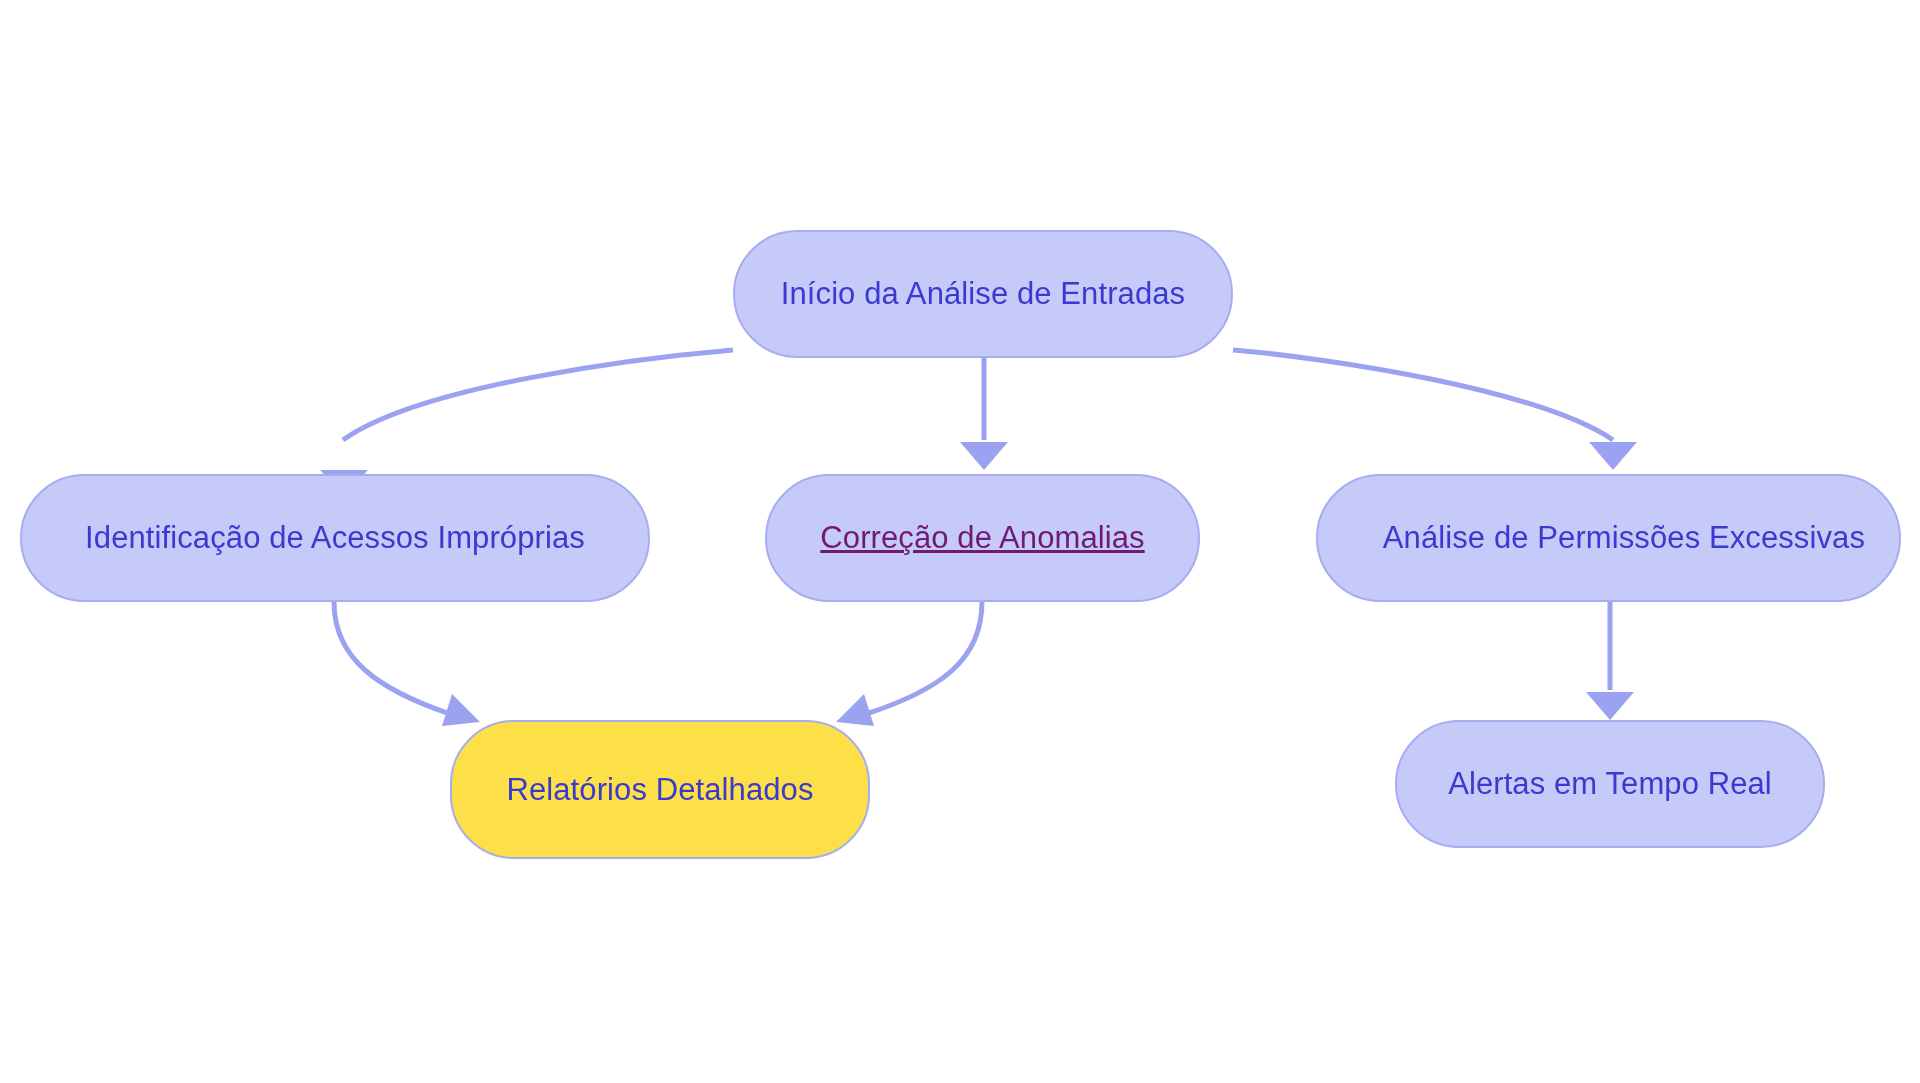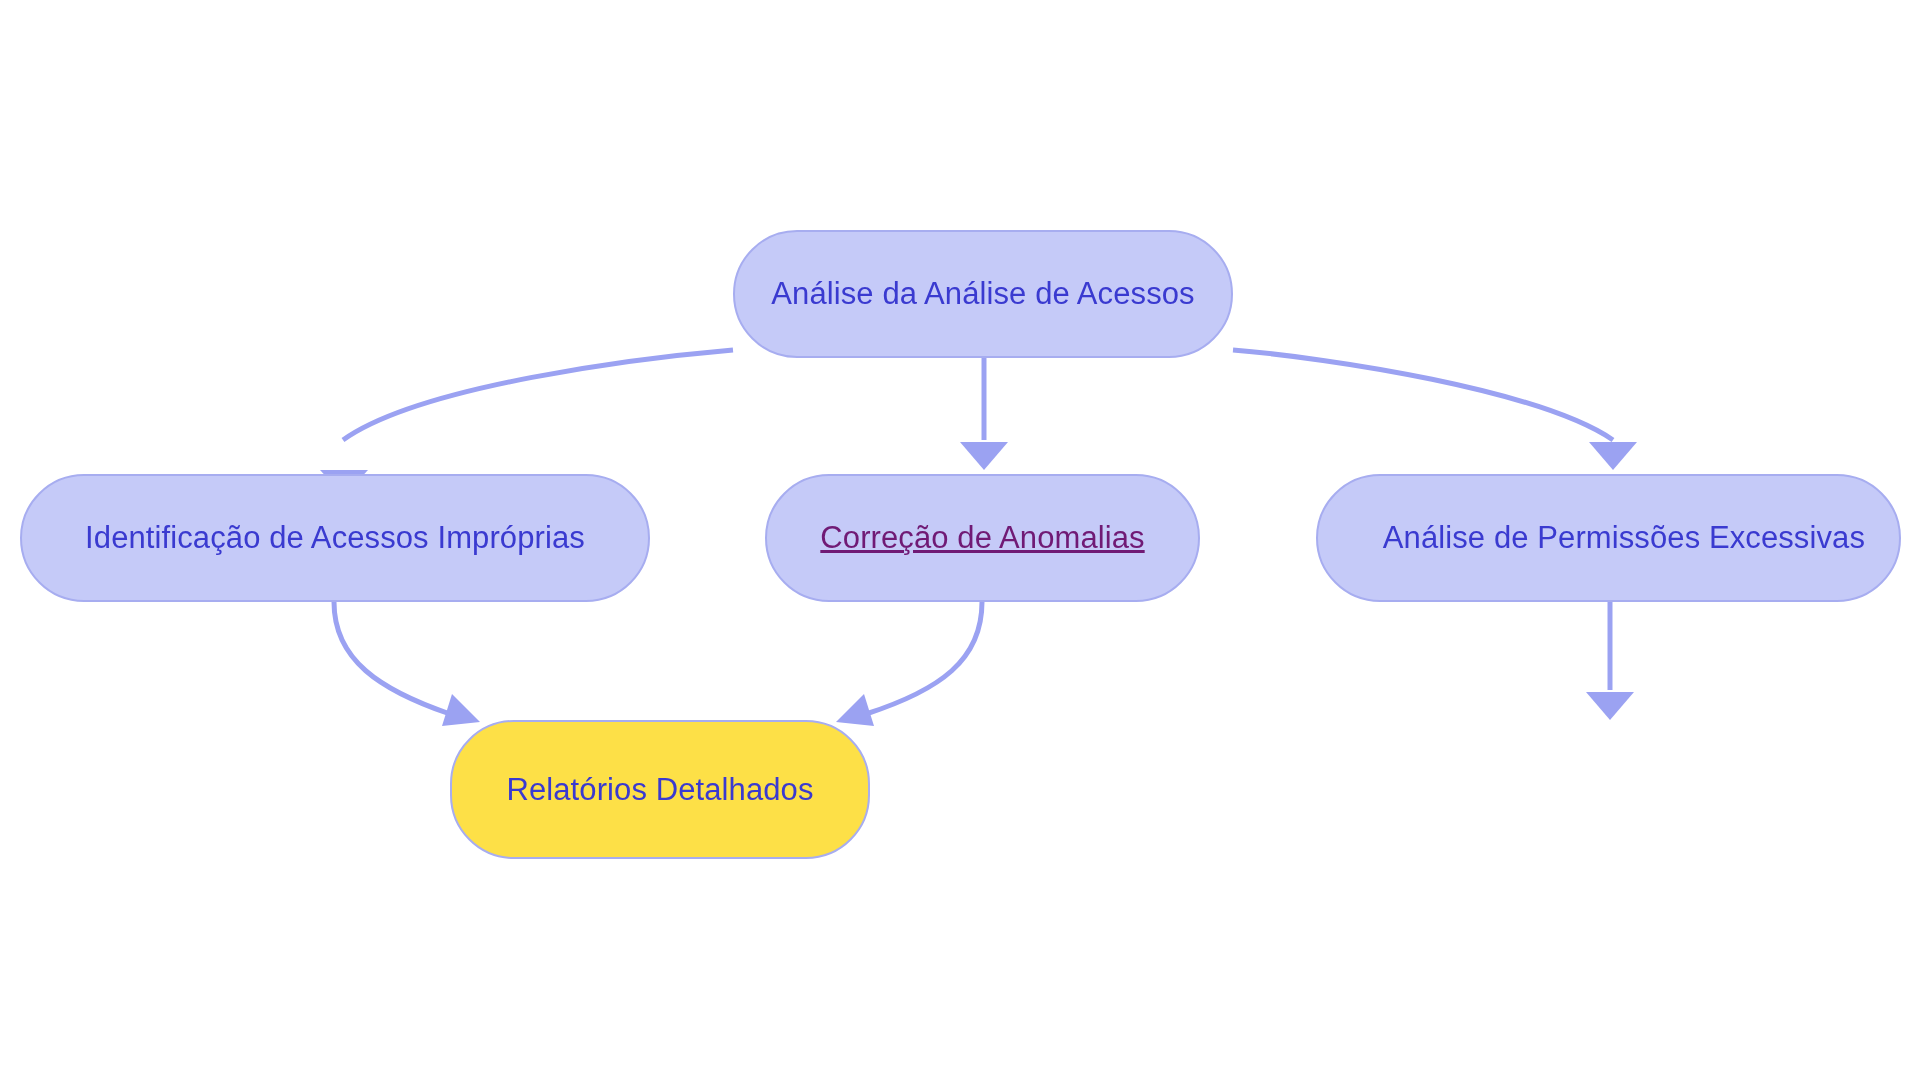--- a/index.html
+++ b/index.html
@@ -70,33 +70,36 @@
         <path d="M 982 602 C 982 660 940 690 866 714" fill="none" stroke="#9ba2f2" stroke-width="5" stroke-linecap="butt"></path>
         <polygon points="864,694 836,722 874,726" fill="#9ba2f2"></polygon>
       </g>
       <g>
         <path d="M 1610 602 L 1610 690" fill="none" stroke="#9ba2f2" stroke-width="5" stroke-linecap="butt"></path>
         <polygon points="1586,692 1634,692 1610,720" fill="#9ba2f2"></polygon>
       </g>
     </svg>
 
   <div class="node" style="left: 733px; top: 230px; width: 500px; height: 128px; background: rgb(197, 202, 248); border-color: rgb(167, 173, 240); color: rgb(58, 58, 208);">
-    <span class="node-label">Análise da Análise de Acessos</span>
+    <span class="node-label">Início da Análise de Entradas</span>
   </div>
 
   <div class="node" style="left: 20px; top: 474px; width: 630px; height: 128px; background: rgb(197, 202, 248); border-color: rgb(167, 173, 240); color: rgb(58, 58, 208);">
     <span class="node-label">Identificação de Acessos Impróprias</span>
   </div>
 
   <div class="node" style="left: 765px; top: 474px; width: 435px; height: 128px; background: rgb(197, 202, 248); border-color: rgb(167, 173, 240); color: #701a75; text-decoration: underline;">
     <span class="node-label">Correção de Anomalias</span>
   </div>
 
   <div class="node" style="left: 1316px; top: 474px; width: 585px; height: 128px; background: rgb(197, 202, 248); border-color: rgb(167, 173, 240); color: rgb(58, 58, 208); justify-content: flex-end;">
     <span class="node-label">Análise de Permissões Excessivas</span>
   </div>
 
   <div class="node" style="left: 450px; top: 720px; width: 420px; height: 139px; background: #fde047; border-color: rgb(167, 173, 240); color: rgb(58, 58, 208);">
     <span class="node-label">Relatórios Detalhados</span>
   </div>
 
+  <div class="node" style="left: 1395px; top: 720px; width: 430px; height: 128px; background: rgb(197, 202, 248); border-color: rgb(167, 173, 240); color: rgb(58, 58, 208);">
+    <span class="node-label">Alertas em Tempo Real</span>
+  </div>
 
 </div>
 
 </body></html>

